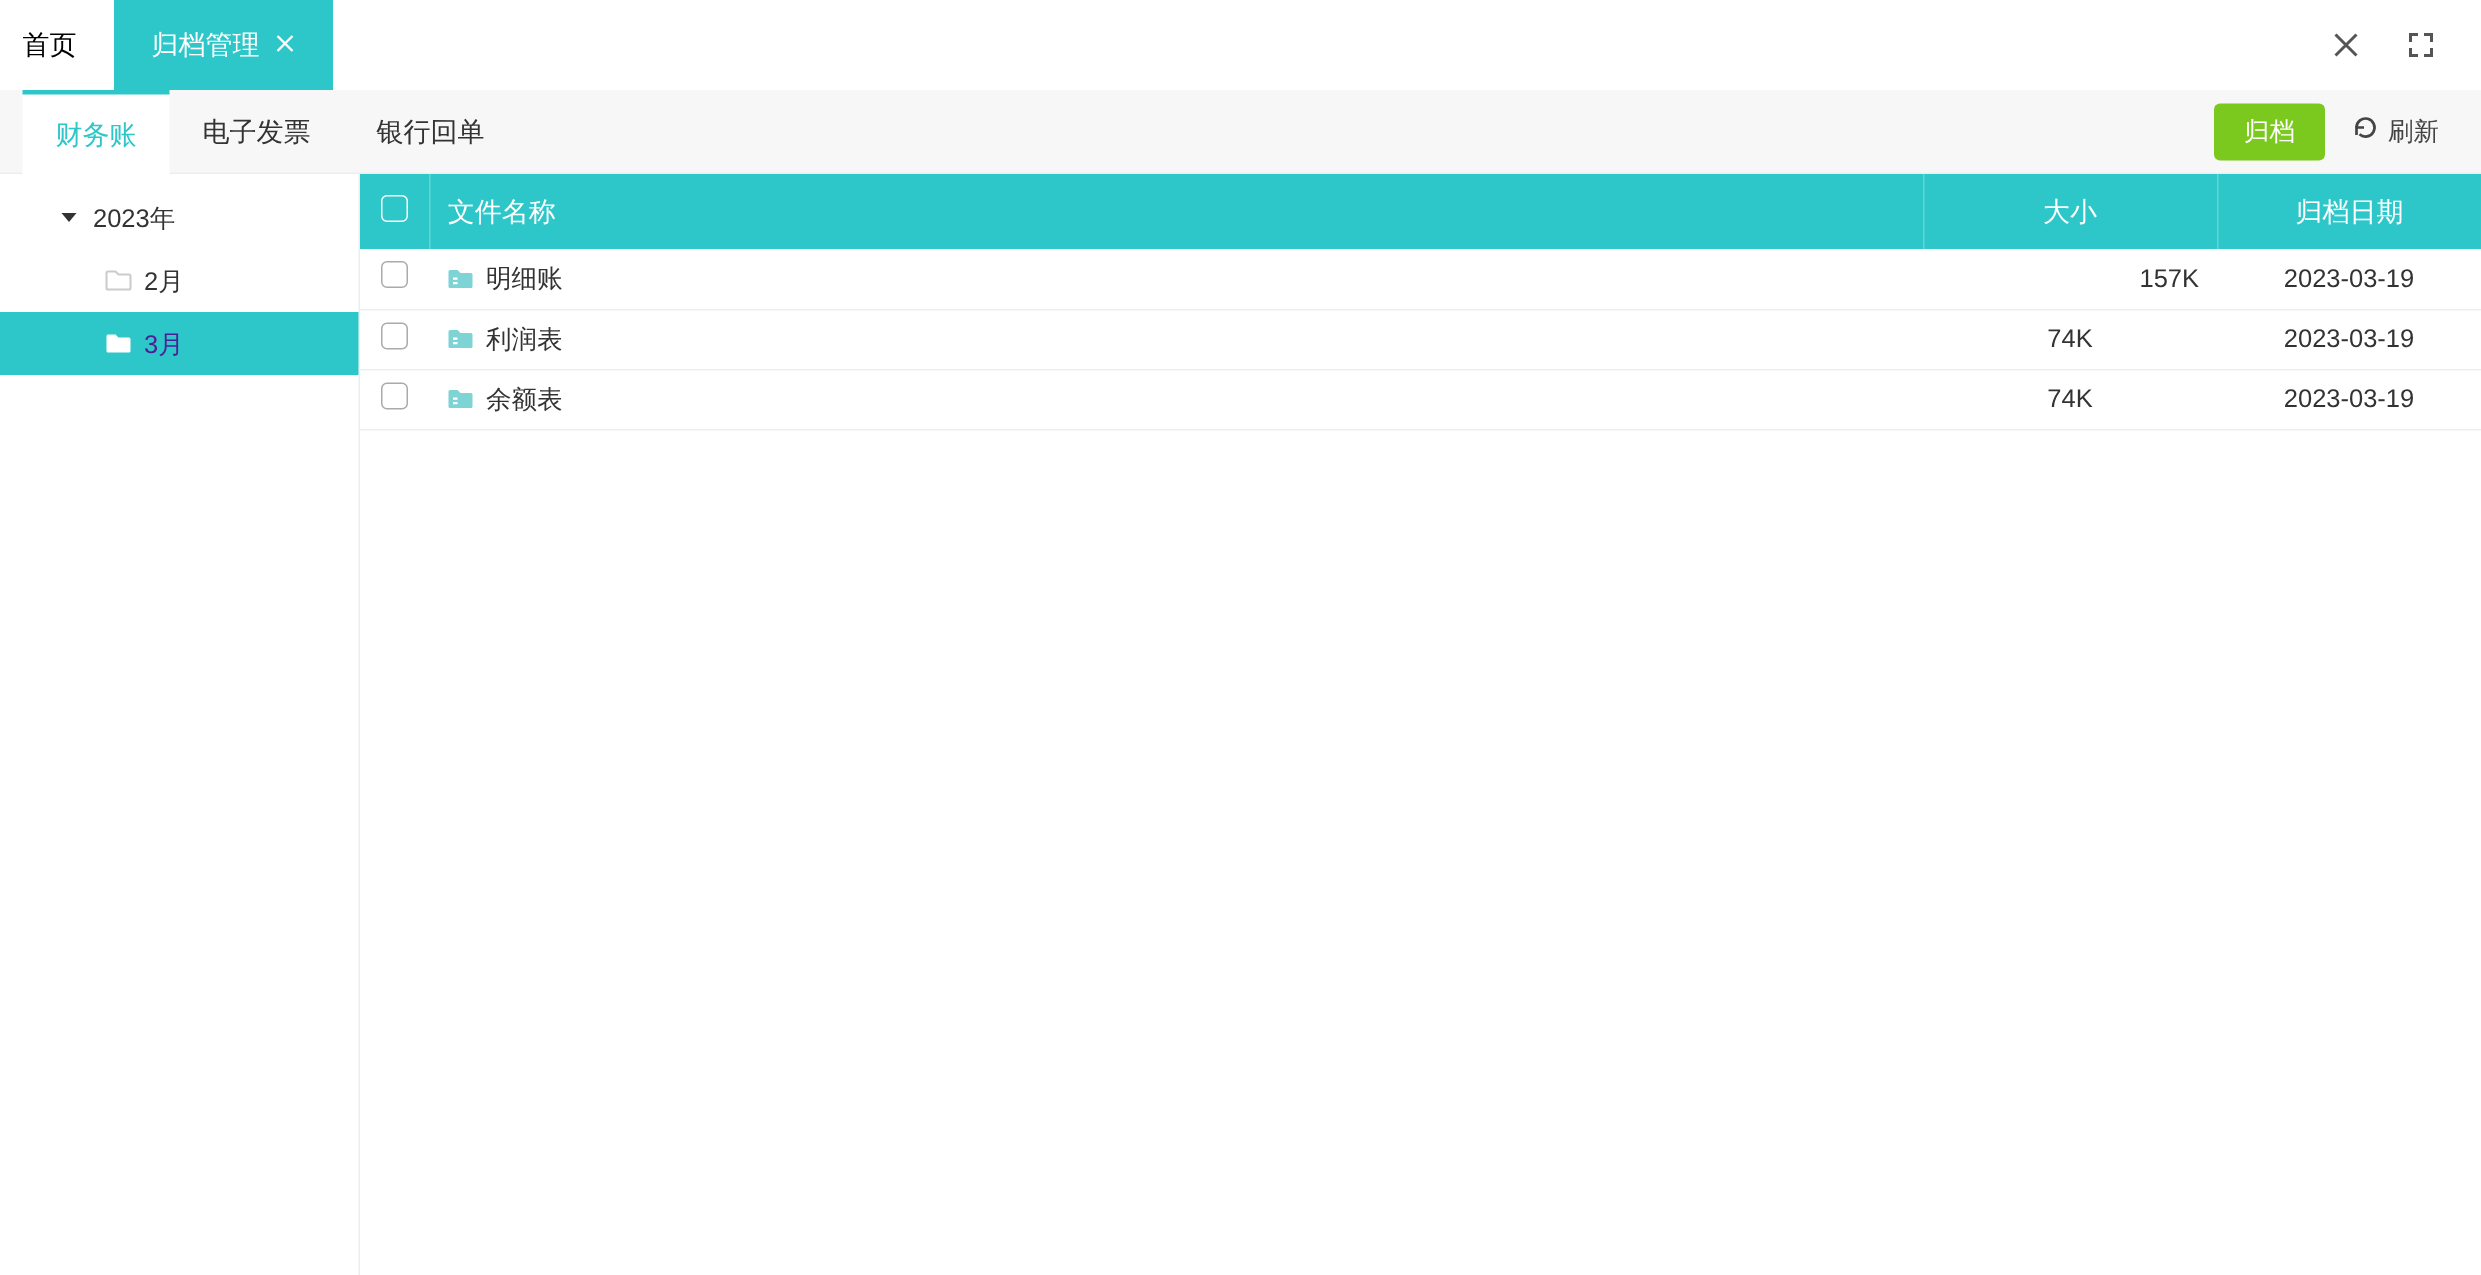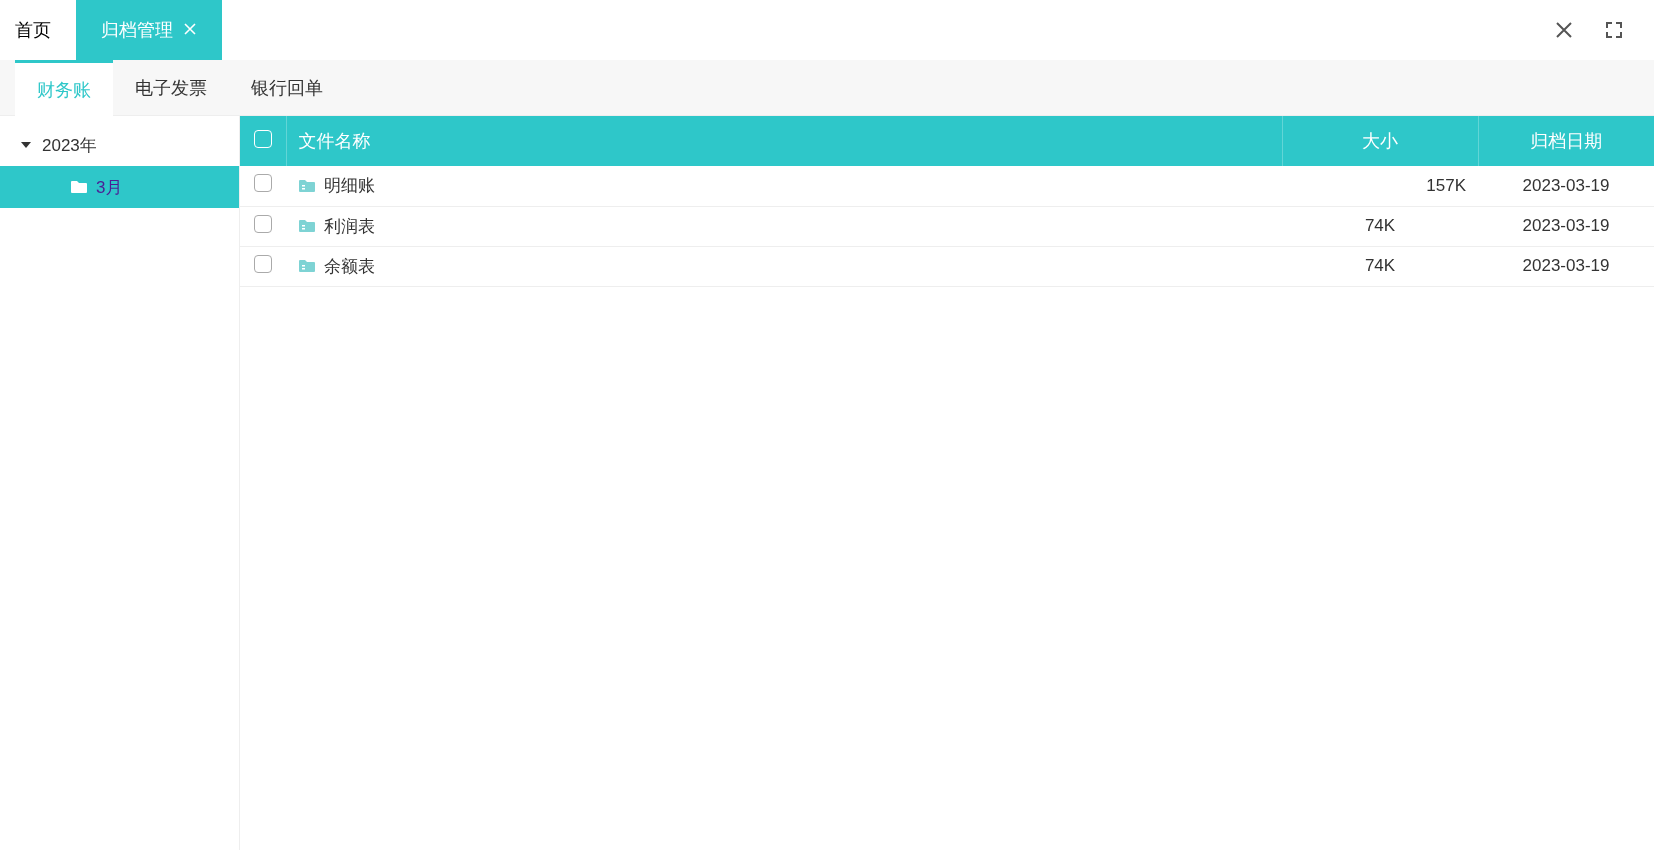--- a/index.html
+++ b/index.html
@@ -132,21 +132,21 @@
     display: flex;
     align-items: center;
     height: 42px;
     padding-left: 40px;
     font-size: 17px;
     color: #333;
     cursor: pointer;
     gap: 8px;
   }
   .tree-year {
-    padding-left: 20px;
+    padding-left: 40px;
   }
   .tree-month {
     padding-left: 70px;
   }
   .tree-node.selected {
     background: #2ec7c9;
     color: #4c1d95;
   }
   .tree-caret {
     display: inline-flex;
@@ -248,33 +248,53 @@
     <div class="sub-tab active">
       <span>财务账</span>
     </div>
     <div class="sub-tab">
       <span>电子发票</span>
     </div>
     <div class="sub-tab">
       <span>银行回单</span>
     </div>
   </div>
+  <div class="sub-right">
+    <button class="archive-btn">归档</button>
+    <div class="refresh-btn">
+      <span>
+        <svg width="18" height="18" viewBox="0 0 18 18" fill="none" stroke="#444" stroke-width="1.8">
+          <path d="M3 9 a6 6 0 1 1 2 4.5"></path>
+            <path d="M3 14 V9 H8"></path>
+        </svg>
+      </span>
+      <span>刷新</span>
+    </div>
+  </div>
 </div>
 
 <div class="main">
   <div class="sidebar">
     <div class="tree-node tree-year">
       <span class="tree-caret">
         <svg width="12" height="12" viewBox="0 0 12 12">
             <path d="M1 3 L6 9 L11 3 Z" fill="#333"></path>
           </svg>
       </span>
       <span>2023年</span>
     </div>
     <div id="tree-months">
+        <div class="tree-node tree-month">
+          <span class="folder-icon">
+            <svg width="18" height="16" viewBox="0 0 18 16" fill="none" stroke="#ccc" stroke-width="1.4">
+              <path d="M1 3 a1 1 0 0 1 1-1 h5 l2 2 h7 a1 1 0 0 1 1 1 v8 a1 1 0 0 1 -1 1 H2 a1 1 0 0 1 -1-1 Z"></path>
+            </svg>
+          </span>
+          <span>2月</span>
+        </div>
         <div class="tree-node tree-month selected">
           <span class="folder-icon">
             <svg width="18" height="16" viewBox="0 0 18 16" fill="#fff">
               <path d="M1 3 a1 1 0 0 1 1-1 h5 l2 2 h7 a1 1 0 0 1 1 1 v8 a1 1 0 0 1 -1 1 H2 a1 1 0 0 1 -1-1 Z"></path>
             </svg>
           </span>
           <span>3月</span>
         </div>
       </div>
   </div>

